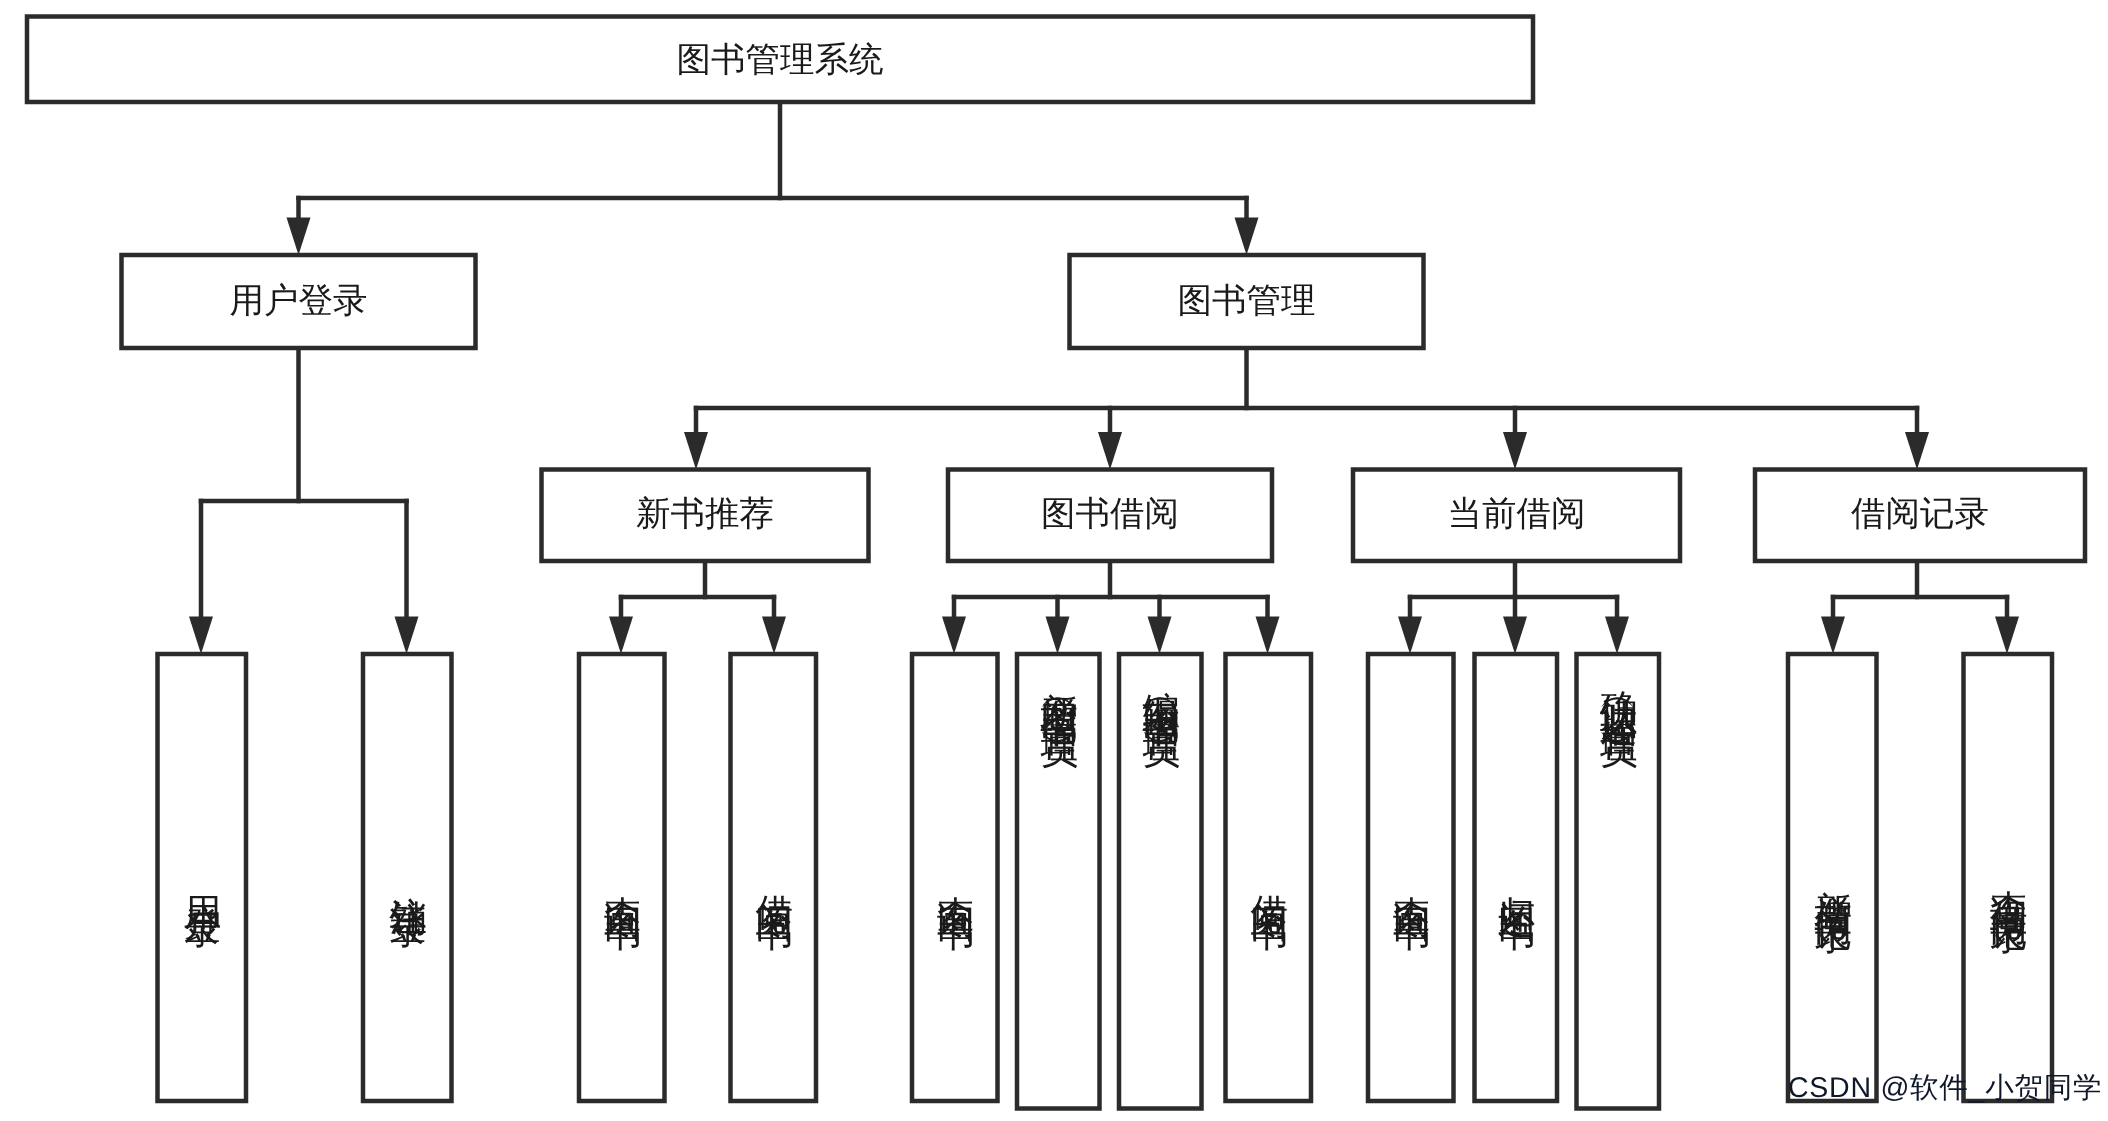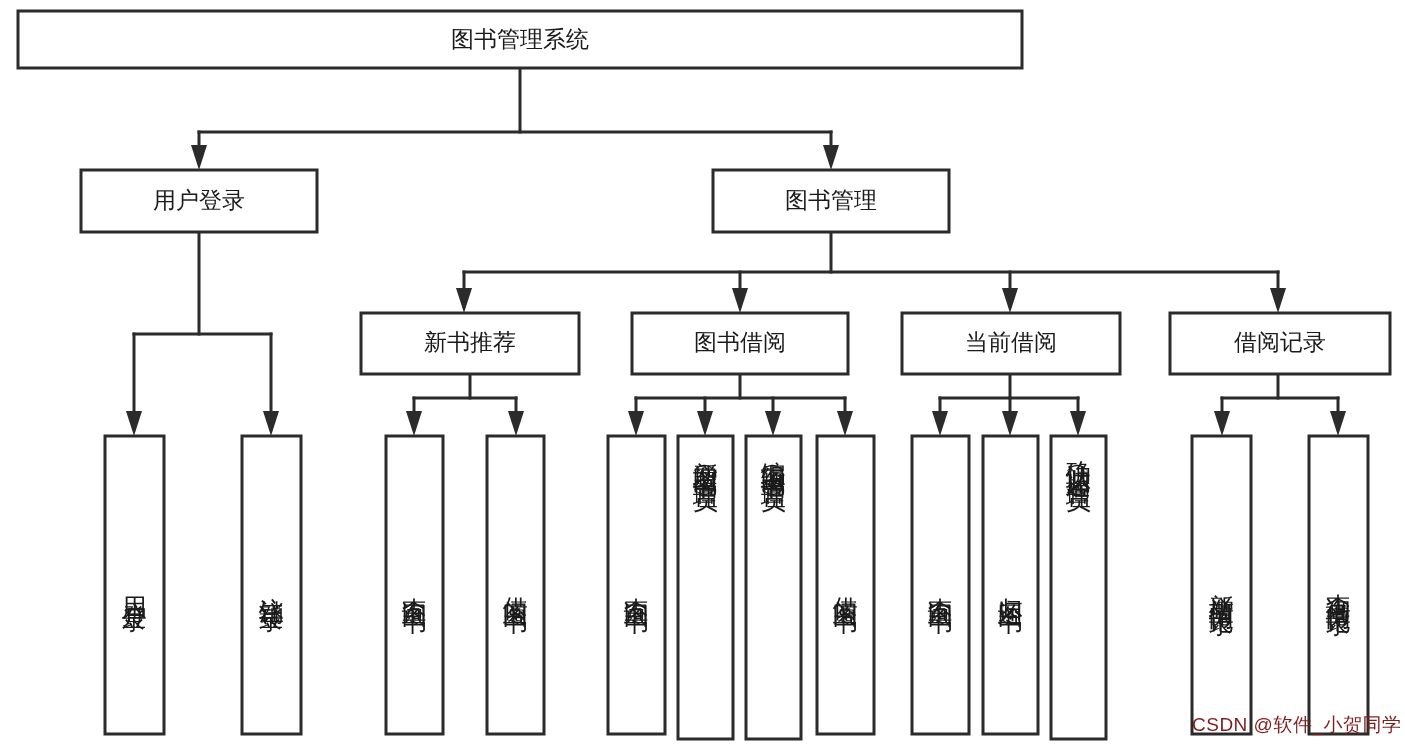--- a/index.html
+++ b/index.html
@@ -60,21 +60,21 @@
     white-space: nowrap;
     text-align: center;
     pointer-events: none;
   }
   .watermark {
     position: absolute;
     left: 1192px;
     top: 712px;
     font-family: "Liberation Sans", "DejaVu Sans", sans-serif;
     font-size: 19px;
-    color: #7f1d1d;
+    color: #0f172a;
     white-space: nowrap;
     letter-spacing: 0.5px;
   }
 </style>
 </head>
 <body>
 
 <div id="diagram-root">
 
   <svg class="flow" viewBox="0 0 1405 747">

